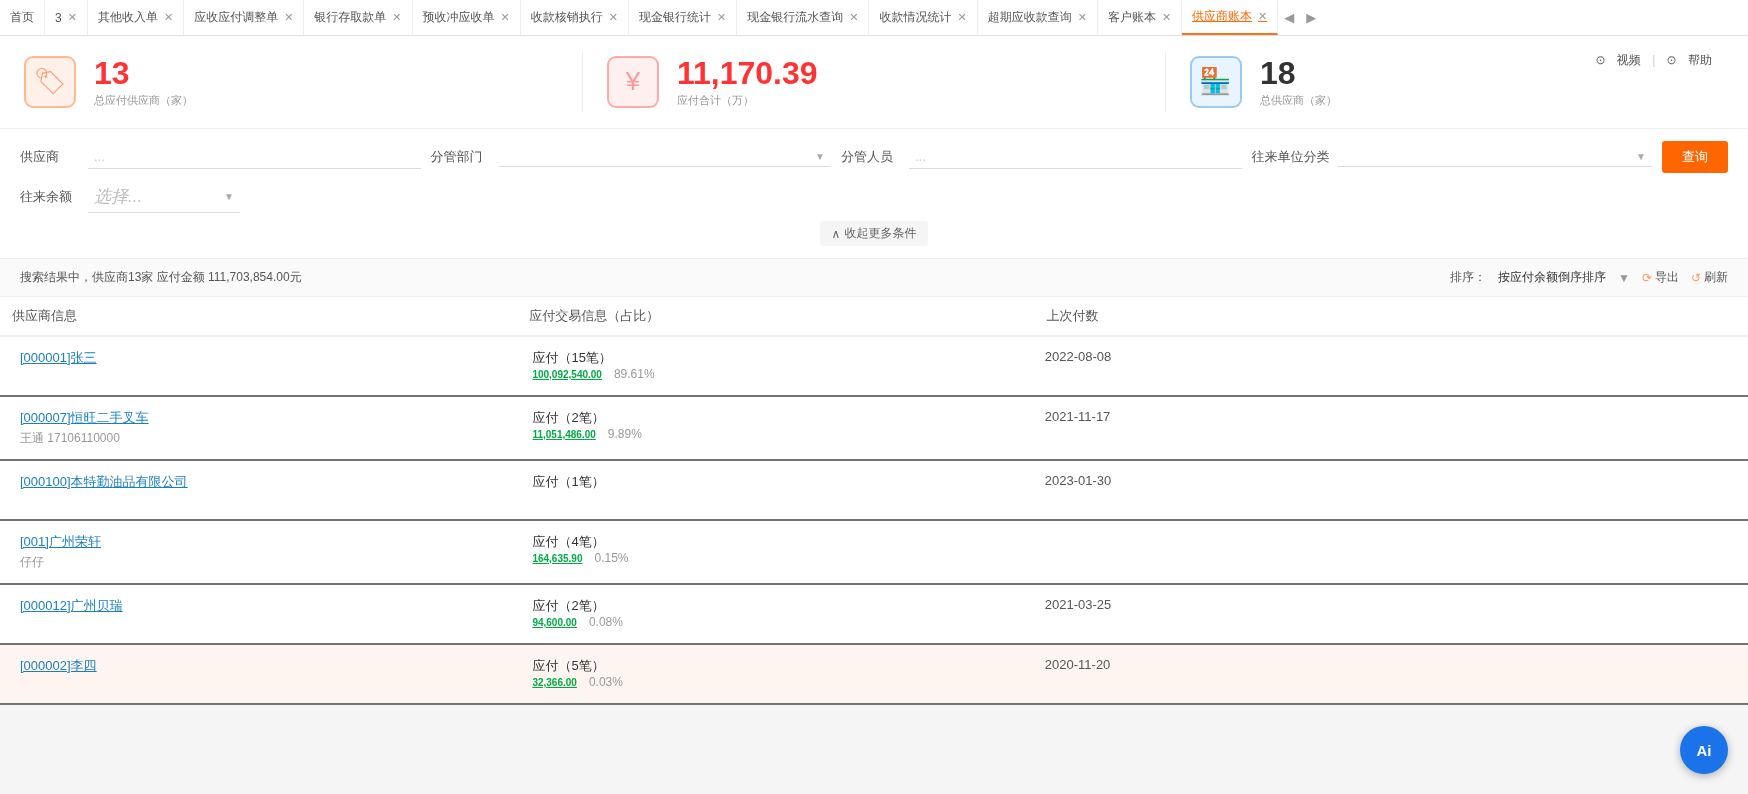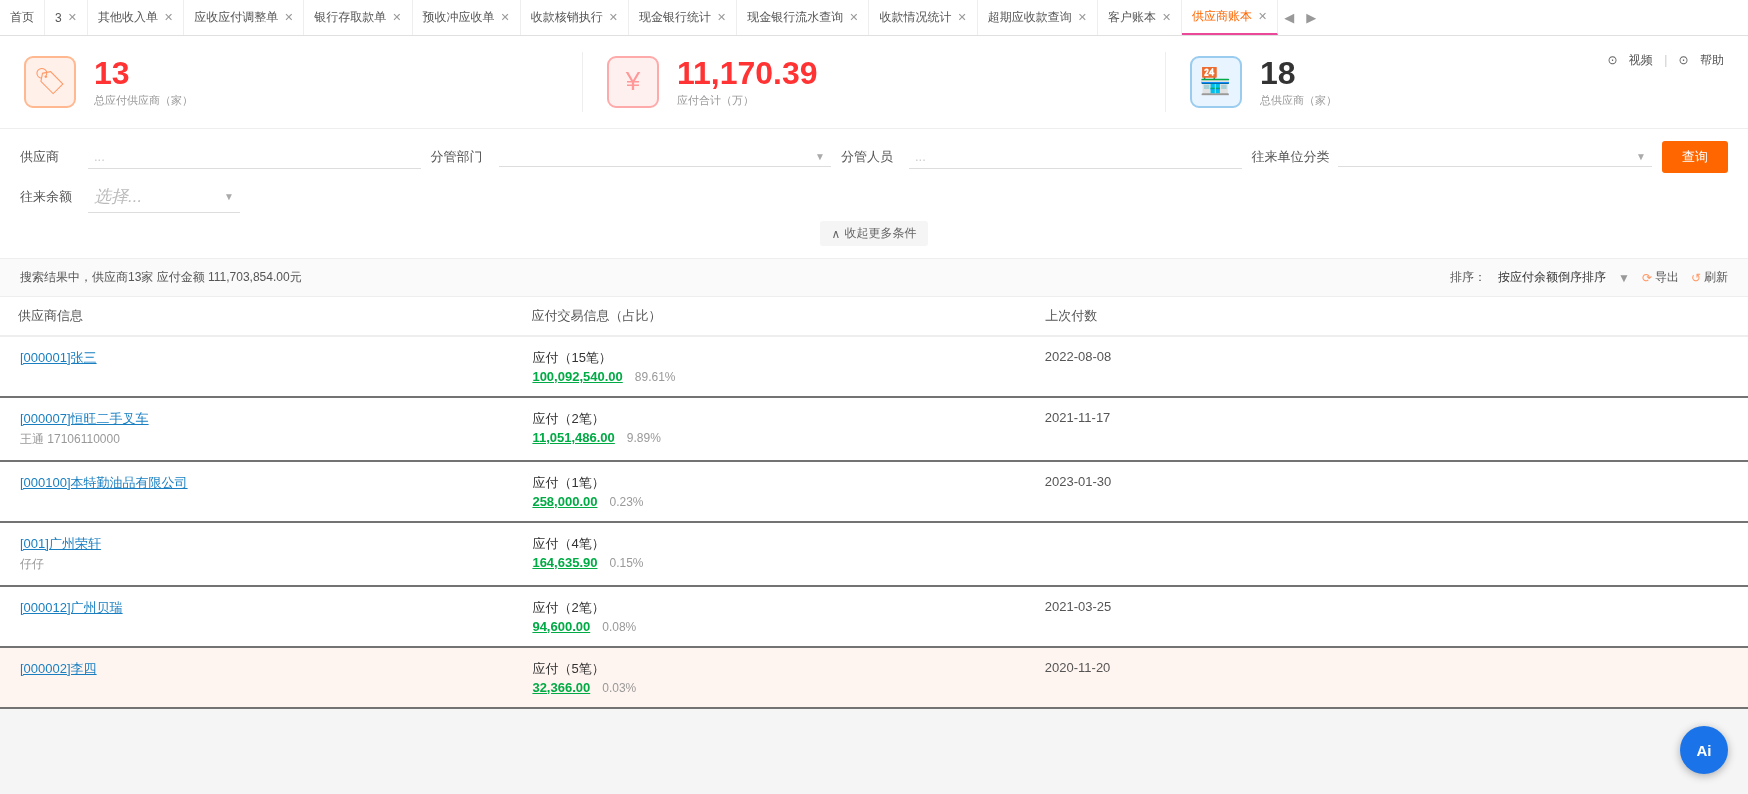--- a/index.html
+++ b/index.html
@@ -26,21 +26,22 @@
       border-right: 1px solid #eee;
       flex-shrink: 0;
     }
     .nav-item .close-x {
       margin-left: 6px;
       color: #999;
       font-size: 11px;
     }
     .nav-item.active {
       color: #ff6600;
-      border-bottom: 2px solid #ec4899;
+      border-bottom: 2px solid #f97316;
+      text-decoration: underline;
     }
     .nav-arrow {
       display: flex;
       align-items: center;
       padding: 0 6px;
       cursor: pointer;
       color: #999;
       flex-shrink: 0;
     }
 
@@ -78,21 +79,21 @@
       margin-top: 4px;
     }
     .summary-divider {
       width: 1px;
       height: 60px;
       background: #eee;
       margin: 0 20px;
     }
     .top-right-links {
       position: absolute;
-      right: 20px;
+      right: 32px;
       top: 16px;
       font-size: 12px;
       color: #666;
     }
     .top-right-links span { margin: 0 4px; cursor: pointer; }
 
     
     .filter-area {
       background: #fff;
       padding: 12px 20px;
@@ -195,21 +196,21 @@
       color: #555;
     }
 
     
     .data-table {
       background: #fff;
       width: 100%;
     }
     .table-header {
       display: flex;
-      padding: 10px 18px;
+      padding: 10px 12px;
       border-bottom: 2px solid #eee;
       font-size: 13px;
       color: #555;
       font-weight: normal;
     }
     .col-supplier { flex: 3; }
     .col-transaction { flex: 3; }
     .col-lastpay { flex: 2; }
     .col-extra { flex: 2; }
 
@@ -229,21 +230,21 @@
       font-size: 13px;
     }
     .supplier-sub {
       font-size: 12px;
       color: #999;
       margin-top: 3px;
     }
     .transaction-label { font-size: 13px; color: #333; }
     .transaction-amount {
       color: #00aa44;
-      font-size: 13px;
+      font-size: 10px;
       font-weight: bold;
       text-decoration: underline;
       cursor: pointer;
       margin-top: 2px;
     }
     .transaction-pct {
       font-size: 12px;
       color: #999;
       margin-left: 12px;
     }
@@ -469,24 +470,20 @@
     </div>
     <div class="col-extra"></div>
   </div>
 
   <div class="table-row">
     <div class="col-supplier">
       <a class="supplier-link">[000100]本特勤油品有限公司</a>
     </div>
     <div class="col-transaction">
       <div class="transaction-label">应付（1笔）</div>
-      <div class="transaction-row">
-        <span class="transaction-amount">258,000.00</span>
-        <span class="transaction-pct">0.23%</span>
-      </div>
     </div>
     <div class="col-lastpay">
       <span class="lastpay-date">2023-01-30</span>
     </div>
     <div class="col-extra"></div>
   </div>
 
   <div class="table-row">
     <div class="col-supplier">
       <a class="supplier-link">[001]广州荣轩</a>

